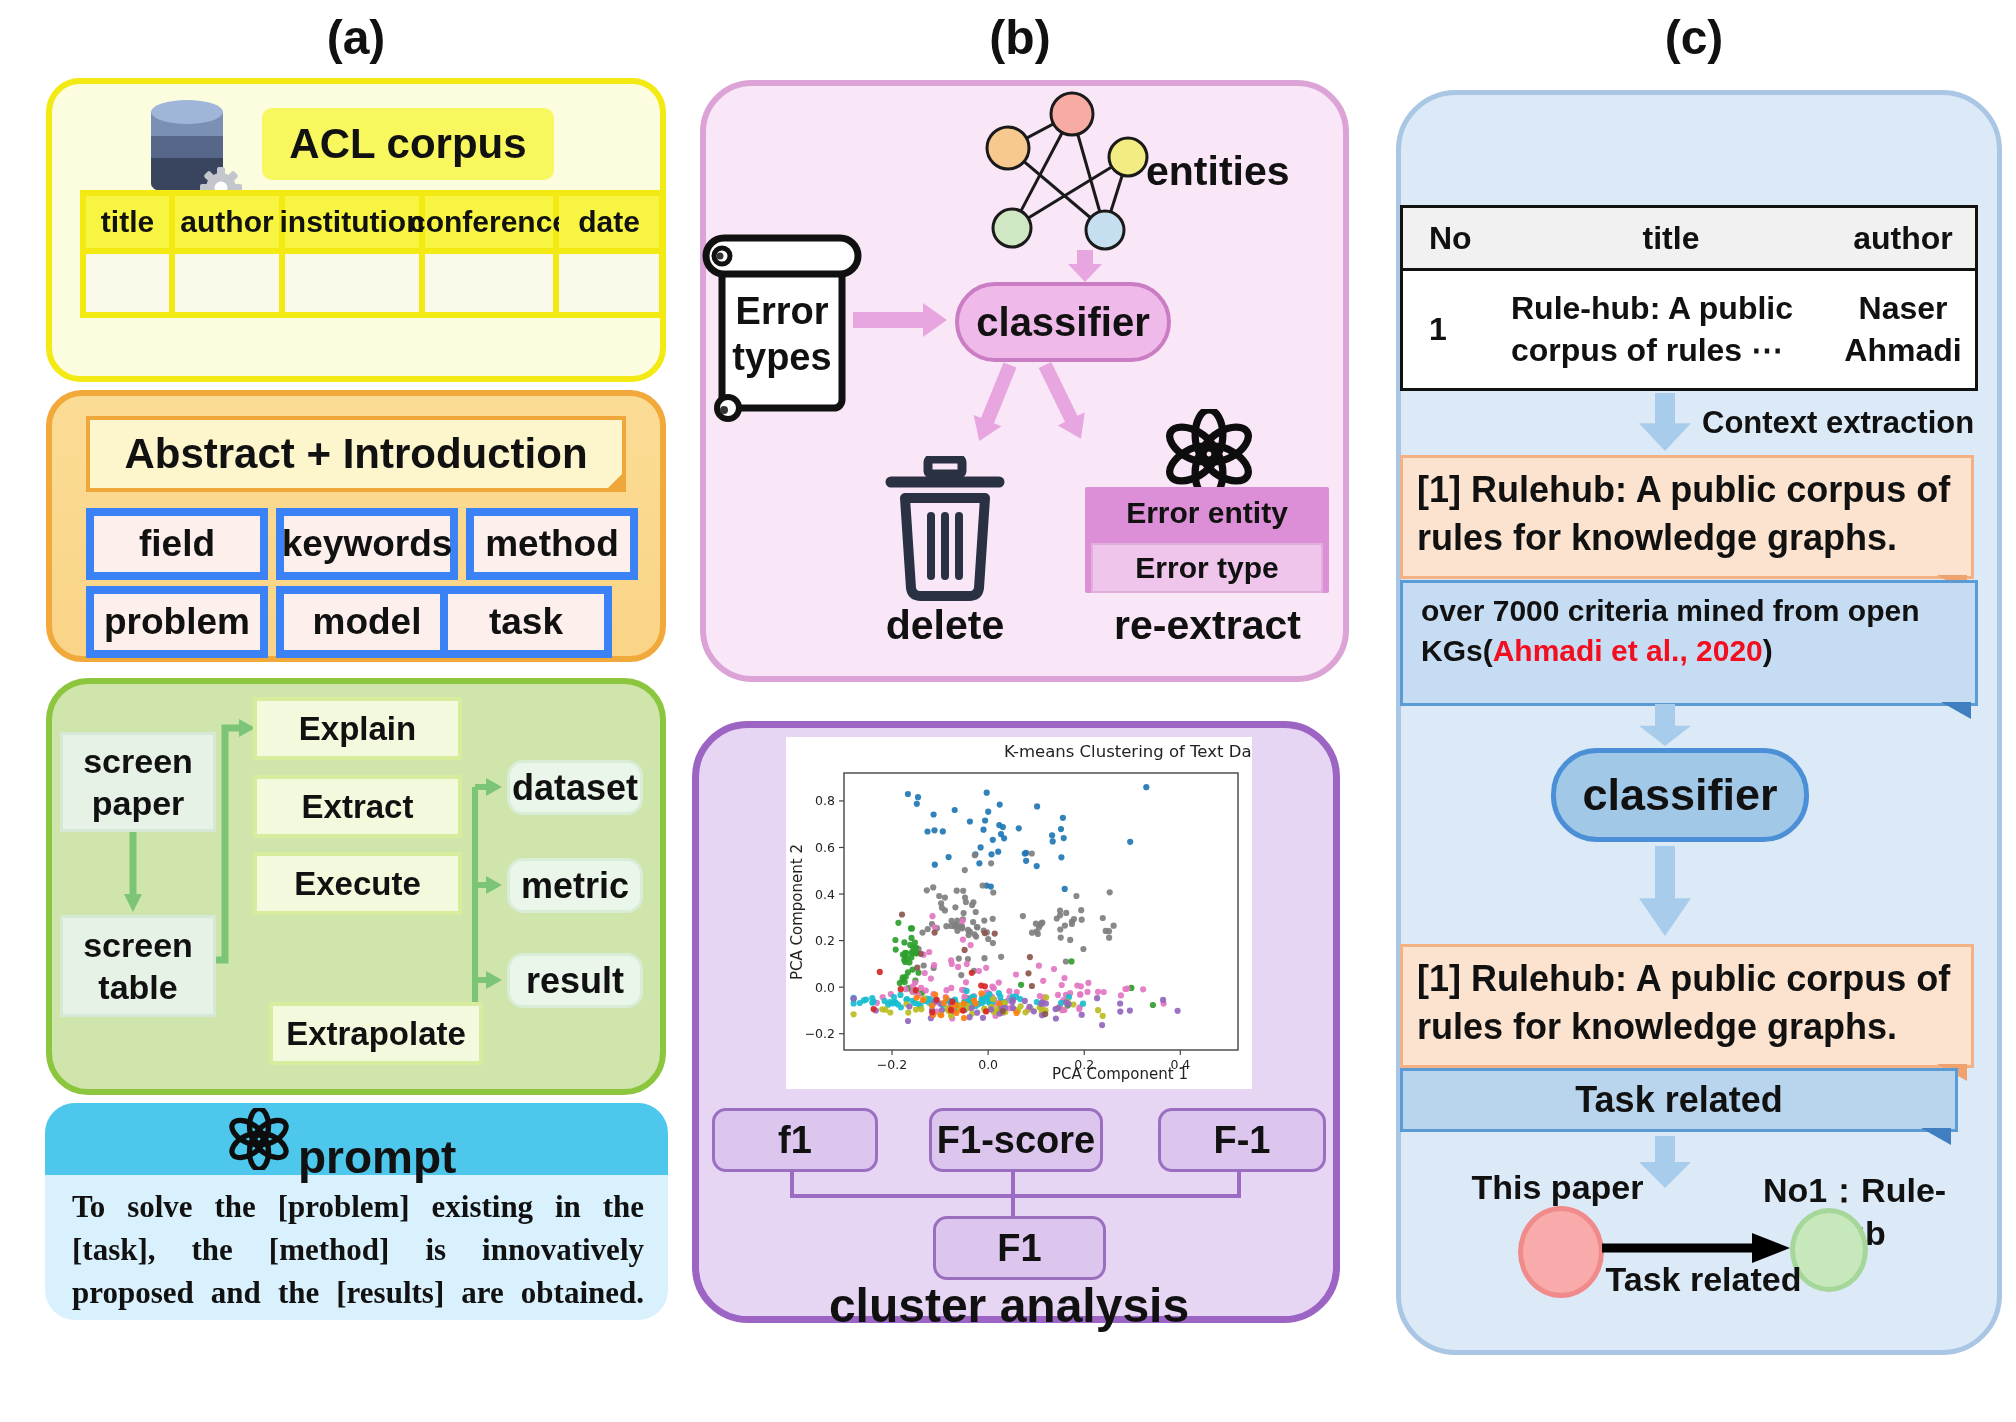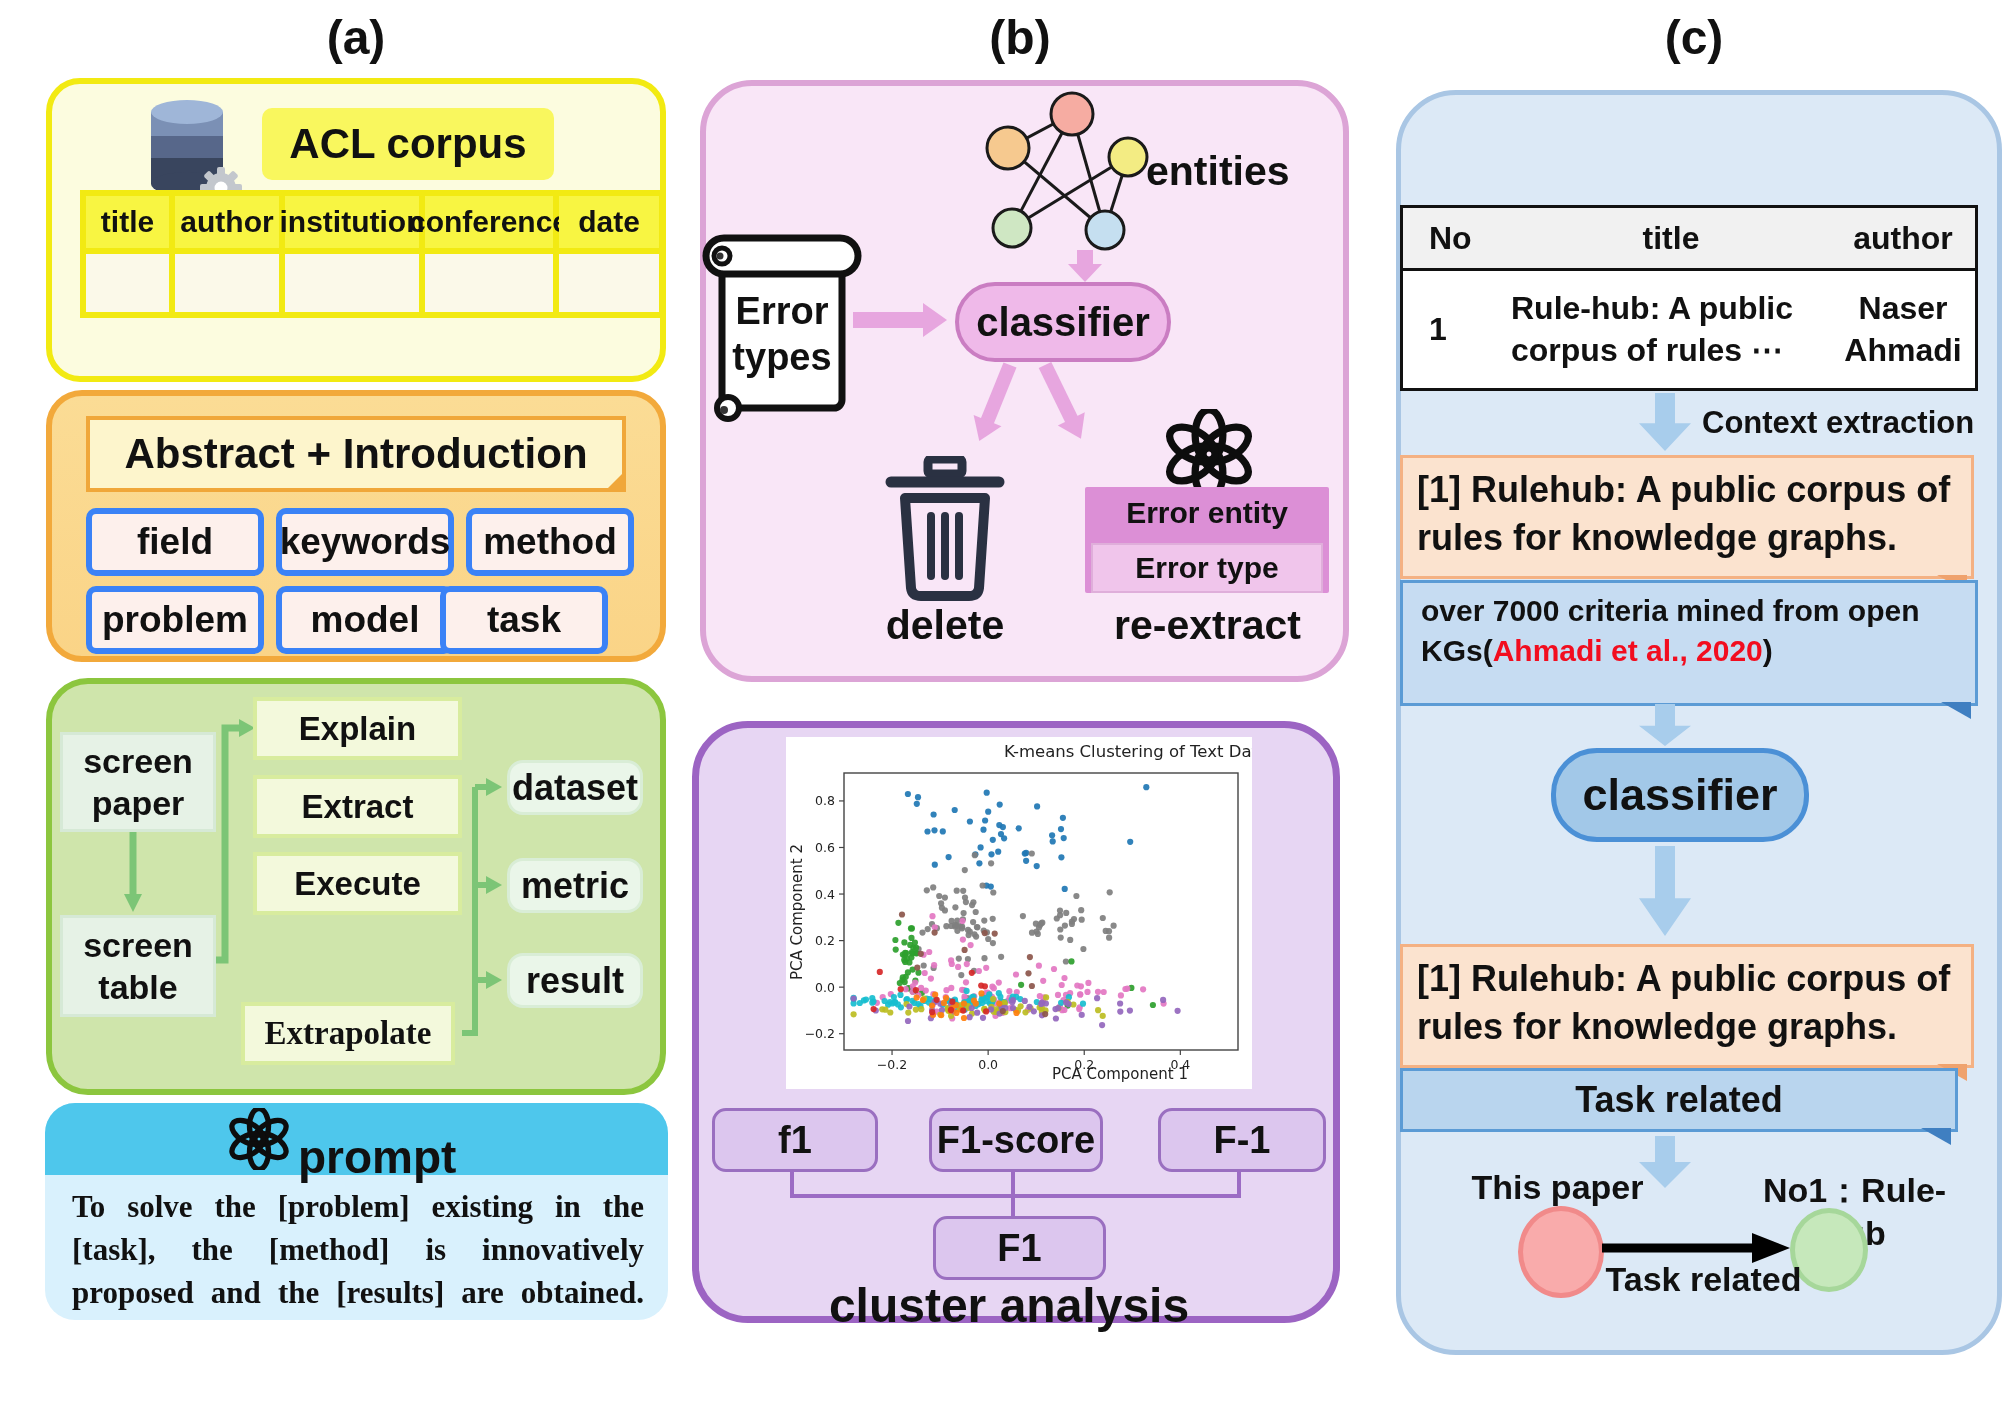--- a/index.html
+++ b/index.html
@@ -14,21 +14,21 @@
   .ytable{display:flex;border:6px solid #f2ea12;background:#f2ea12;}
   .ytable .col{display:flex;flex-direction:column;}
   .ytable .col + .col{margin-left:6px;}
   .ytable .hcell{background:#f8f542;height:52px;display:flex;align-items:center;justify-content:center;
                  font-size:30px;font-weight:700;}
   .ytable .bcell{background:#fbf9e9;height:58px;margin-top:6px;}
   .orange-box{background:linear-gradient(#fbdc95,#fad487);border:6px solid #f2a93b;border-radius:36px;}
   .abs-header{background:#fdf5cc;border:4px solid #f0a73a;font-size:42px;font-weight:700;}
   .fold-hdr{position:absolute;right:-4px;bottom:-4px;width:0;height:0;
             border-bottom:22px solid #f0a73a;border-left:22px solid transparent;}
-  .chip{background:#fdf0ec;border:6px solid #3b82f6;border-radius:10px;font-size:37px;font-weight:700;}
+  .chip{background:#fdf0ec;border:8px solid #3b82f6;border-radius:0;font-size:37px;font-weight:700;}
   .green-box{background:#cfe5ab;border:6px solid #8cc63e;border-radius:42px;}
   .gbox-side{background:#e6f2e6;border:3px solid #d6e9d6;font-size:34px;font-weight:700;line-height:1.25;}
   .ebox{background:#f3f9dc;border:4px solid #d8ec9e;font-size:33px;font-weight:700;}
   .obox{background:#eaf6e9;border:3px solid #d9edd6;border-radius:16px;font-size:36px;font-weight:700;}
   .blue-box{border-radius:30px;overflow:hidden;background:#d9f1fd;}
   .blue-head{background:#4ec7ec;height:72px;width:100%;}
   .prompt-title{font-size:46px;font-weight:700;}
   .prompt-body{font-family:"Liberation Serif",serif;font-weight:700;font-size:31px;line-height:1.38;}
   .prompt-body .jline{text-align:justify;text-align-last:justify;}
   
@@ -148,21 +148,21 @@
   </svg>
   <div class="abs gbox-side ctr" style="left:60px;top:732px;width:150px;height:94px;">
       <span>screen paper</span>
     </div>
   <div class="abs gbox-side ctr" style="left:60px;top:915px;width:150px;height:96px;">
       <span>screen table</span>
     </div>
   <div class="abs ebox ctr" style="left:253px;top:697px;width:201px;height:55px;">Explain</div>
   <div class="abs ebox ctr" style="left:253px;top:775px;width:201px;height:55px;">Extract</div>
   <div class="abs ebox ctr" style="left:253px;top:852px;width:201px;height:55px;">Execute</div>
-  <div class="abs ebox ctr" style="left:241px;top:1002px;width:206px;height:55px;font-family:Liberation Serif, serif;">Extrapolate</div>
+  <div class="abs ebox ctr" style="left:269px;top:1002px;width:206px;height:55px;">Extrapolate</div>
   <div class="abs obox ctr" style="left:507px;top:760px;width:130px;height:49px;">dataset</div>
   <div class="abs obox ctr" style="left:507px;top:858px;width:130px;height:49px;">metric</div>
   <div class="abs obox ctr" style="left:507px;top:953px;width:130px;height:49px;">result</div>
 
   <div class="abs blue-box" style="left:45px;top:1103px;width:623px;height:217px;">
     <div class="blue-head"></div>
   </div>
   <svg class="abs" style="left:228px;top:1108px;" width="62" height="62" viewBox="-26 -26 52 52">
     <g stroke="#0d0d0d" stroke-width="4.4" fill="none">
       <ellipse cx="0" cy="-11" rx="8" ry="14.5"></ellipse>

